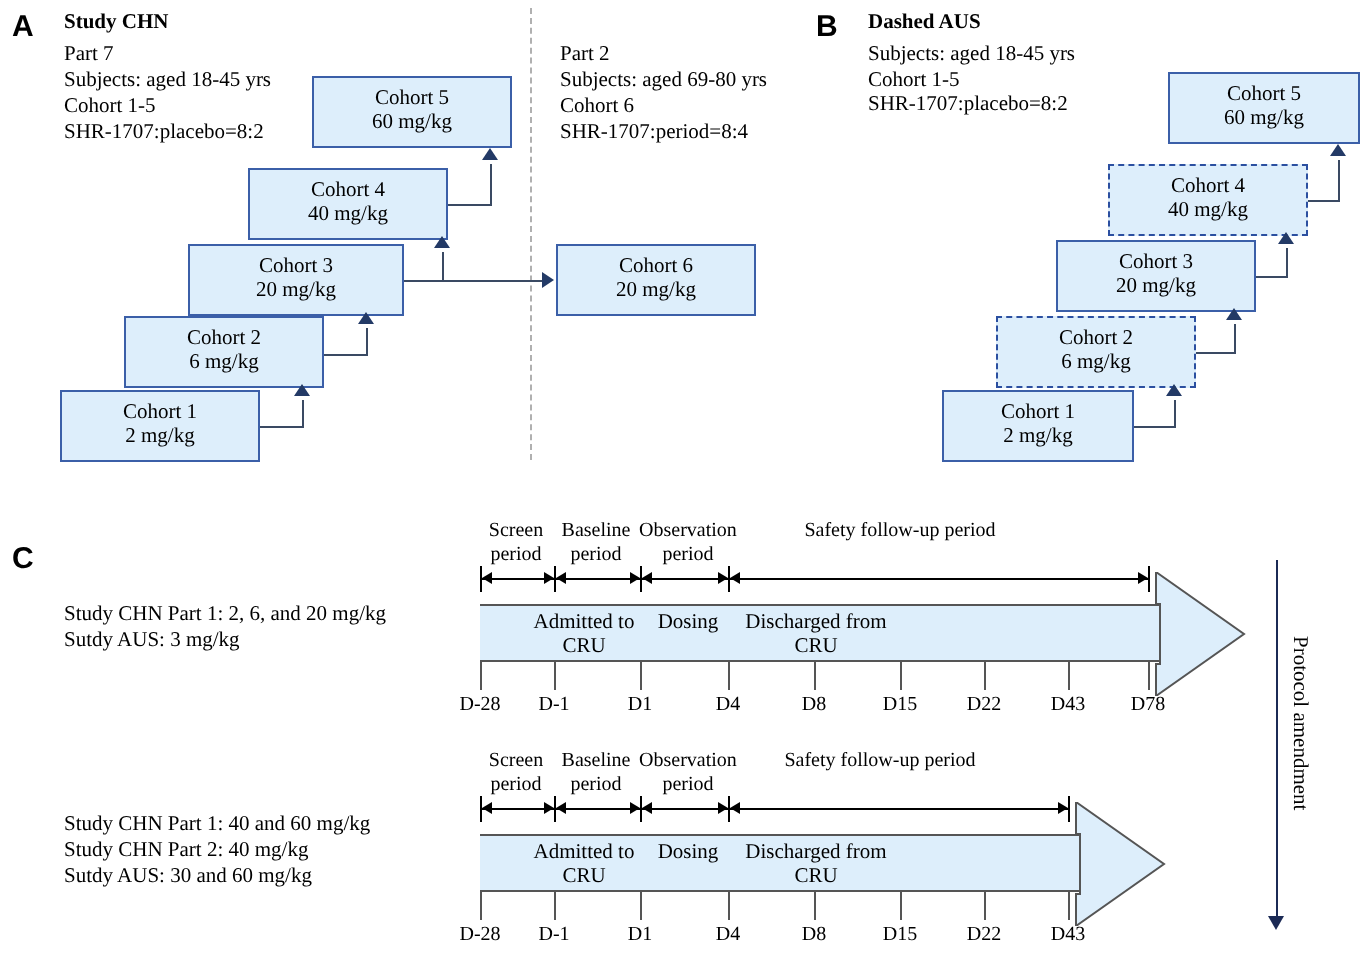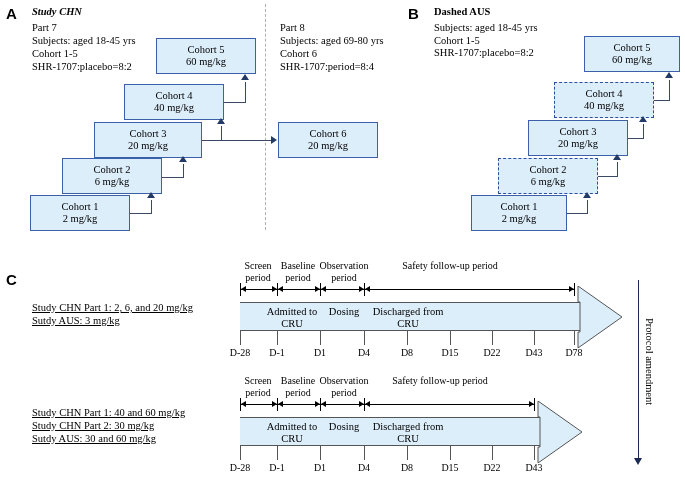--- a/index.html
+++ b/index.html
@@ -26,21 +26,21 @@
   .lnv{width:1px;}
   .arrow-up{position:absolute;width:0;height:0;
         border-left:4px solid transparent;border-right:4px solid transparent;
         border-bottom:6px solid #233a66;}
   .arrow-right{position:absolute;width:0;height:0;
         border-top:4px solid transparent;border-bottom:4px solid transparent;
         border-left:6px solid #233a66;}
   .dash-sep{position:absolute;border-left:1px dashed #b0b0b0;}
 
   
-  .clabel{position:absolute;font-size:10.5px;line-height:13px;white-space:nowrap;text-decoration:underline;}
+  .clabel{position:absolute;font-size:10.5px;line-height:13px;white-space:nowrap;}
   .tl-body{position:absolute;background:#ddeefb;border-top:1px solid #555;
            border-bottom:1px solid #555;box-sizing:border-box;}
   .tl-head{position:absolute;}
   .tick{position:absolute;width:1px;background:#555;}
   .ticklabel{position:absolute;font-size:10px;line-height:11px;
              text-align:center;white-space:nowrap;transform:translateX(-50%);}
   .inlabel{position:absolute;font-size:10.5px;line-height:12px;text-align:center;
            white-space:nowrap;transform:translateX(-50%);}
   .periodlabel{position:absolute;font-size:10px;line-height:11.5px;text-align:center;
            white-space:nowrap;transform:translateX(-50%);}
@@ -56,28 +56,28 @@
         border-right:4.5px solid transparent;border-top:7px solid #1b2a55;}
   .pa-text{position:absolute;font-size:10.5px;white-space:nowrap;
         writing-mode:vertical-rl;text-orientation:mixed;}
 </style>
 </head>
 <body>
 
 <div class="fig">
 
   <div class="panel-letter" style="left:6px;top:6px;">A</div>
-  <div class="hdr" style="left:32px;top:6px;font-style:italic;">Study CHN</div>
+  <div class="hdr" style="left:32px;top:6px;">Study CHN</div>
 
   <div class="meta" style="left:32px;top:22px;">Part 7</div>
   <div class="meta" style="left:32px;top:35px;">Subjects: aged 18-45 yrs</div>
   <div class="meta" style="left:32px;top:48px;">Cohort 1-5</div>
   <div class="meta" style="left:32px;top:61px;">SHR-1707:placebo=8:2</div>
 
-  <div class="meta" style="left:280px;top:22px;">Part 8</div>
+  <div class="meta" style="left:280px;top:22px;">Part 2</div>
   <div class="meta" style="left:280px;top:35px;">Subjects: aged 69-80 yrs</div>
   <div class="meta" style="left:280px;top:48px;">Cohort 6</div>
   <div class="meta" style="left:280px;top:61px;">SHR-1707:period=8:4</div>
 
   <div class="dash-sep" style="left:265px;top:4px;height:226px;"></div>
 
   <div class="cbox" style="left:30px;top:195px;width:100px;height:36px;">
     <span>Cohort 1</span>
     <span>2 mg/kg</span>
   </div>
@@ -232,21 +232,21 @@
   <div class="tick" style="left:450px;top:331px;height:14px;"></div>
   <div class="ticklabel" style="left:450px;top:347px;">D15</div>
   <div class="tick" style="left:492px;top:331px;height:14px;"></div>
   <div class="ticklabel" style="left:492px;top:347px;">D22</div>
   <div class="tick" style="left:534px;top:331px;height:14px;"></div>
   <div class="ticklabel" style="left:534px;top:347px;">D43</div>
   <div class="tick" style="left:574px;top:331px;height:14px;"></div>
   <div class="ticklabel" style="left:574px;top:347px;">D78</div>
 
   <div class="clabel" style="left:32px;top:406px;">Study CHN Part 1: 40 and 60 mg/kg</div>
-  <div class="clabel" style="left:32px;top:419px;">Study CHN Part 2: 30 mg/kg</div>
+  <div class="clabel" style="left:32px;top:419px;">Study CHN Part 2: 40 mg/kg</div>
   <div class="clabel" style="left:32px;top:432px;">Sutdy AUS: 30 and 60 mg/kg</div>
 
   <div class="periodlabel" style="left:258px;top:375px;">
     <span style="display:inline-block;width:44px;white-space:normal;">Screen period</span>
   </div>
   <div class="periodlabel" style="left:298px;top:375px;">
     <span style="display:inline-block;width:48px;white-space:normal;">Baseline period</span>
   </div>
   <div class="periodlabel" style="left:344px;top:375px;">
     <span style="display:inline-block;width:62px;white-space:normal;">Observation period</span>

